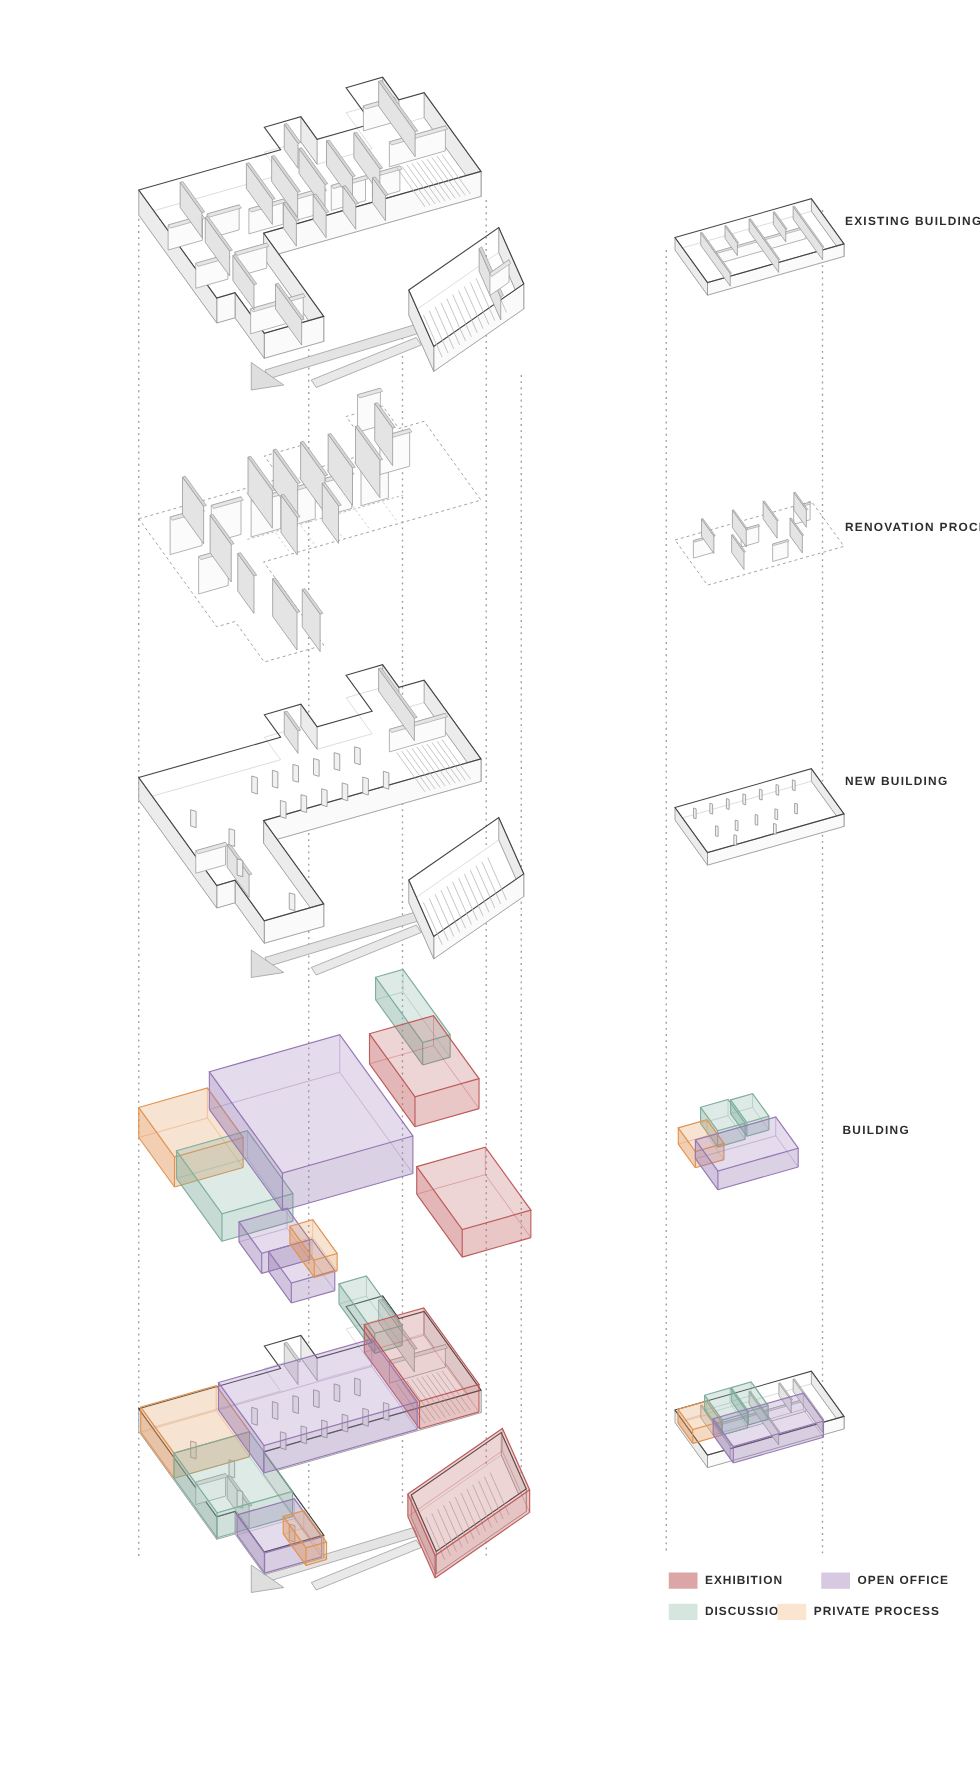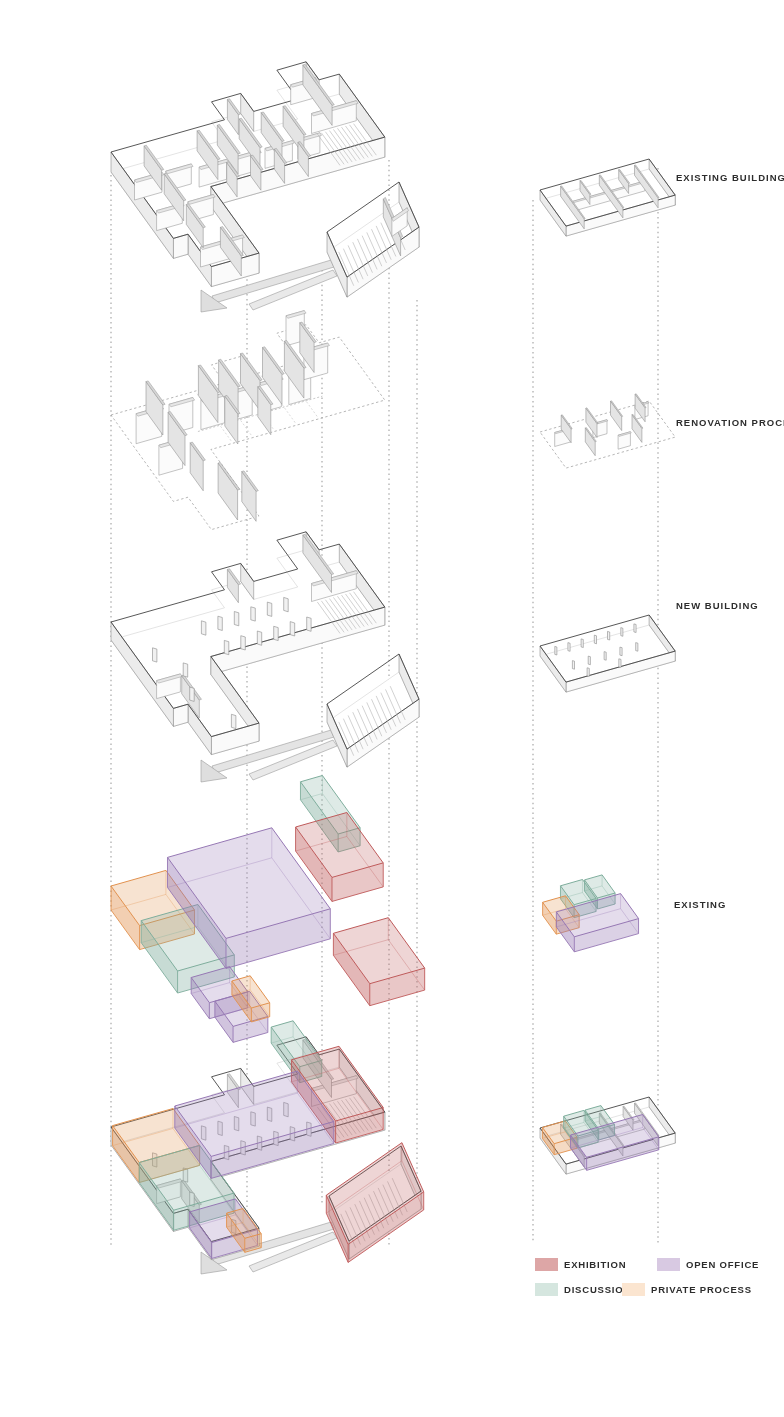--- a/index.html
+++ b/index.html
@@ -698,22 +698,22 @@
         <line x1="570.52" y1="1147.98" x2="586.64" y2="1170.34" stroke="#9678b4" stroke-width="0.9"></line>
         <line x1="586.64" y1="1170.34" x2="658.8" y2="1149.84" stroke="#9678b4" stroke-width="0.9"></line>
         <line x1="570.52" y1="1147.98" x2="570.52" y2="1134.98" stroke="#9678b4" stroke-width="0.9"></line>
         <line x1="586.64" y1="1170.34" x2="586.64" y2="1157.34" stroke="#9678b4" stroke-width="0.9"></line>
         <line x1="658.8" y1="1149.84" x2="658.8" y2="1136.84" stroke="#9678b4" stroke-width="0.9"></line>
       </g>
   </svg>
 
   <div class="row-label" style="left:676px;top:172px;">EXISTING BUILDING</div>
   <div class="row-label" style="left:676px;top:417px;">RENOVATION PROCESS</div>
-  <div class="row-label" style="left:676px;top:600px;">NEW BUILDING</div>
-  <div class="row-label" style="left:674px;top:899px;">EXISTING</div>
+  <div class="row-label" style="left:676px;top:620px;">NEW BUILDING</div>
+  <div class="row-label" style="left:674px;top:899px;">BUILDING</div>
 
   <div class="legend-item" style="left:535px;top:1258px;">
     <span class="swatch" style="background: rgb(221, 166, 166);"></span>
     <span class="legend-label">EXHIBITION</span>
   </div>
   <div class="legend-item" style="left:622px;top:1258px;padding-left:35px;">
     <span class="swatch" style="background: rgb(216, 201, 226);"></span>
     <span class="legend-label">OPEN OFFICE</span>
   </div>
   <div class="legend-item" style="left:535px;top:1283px;">

